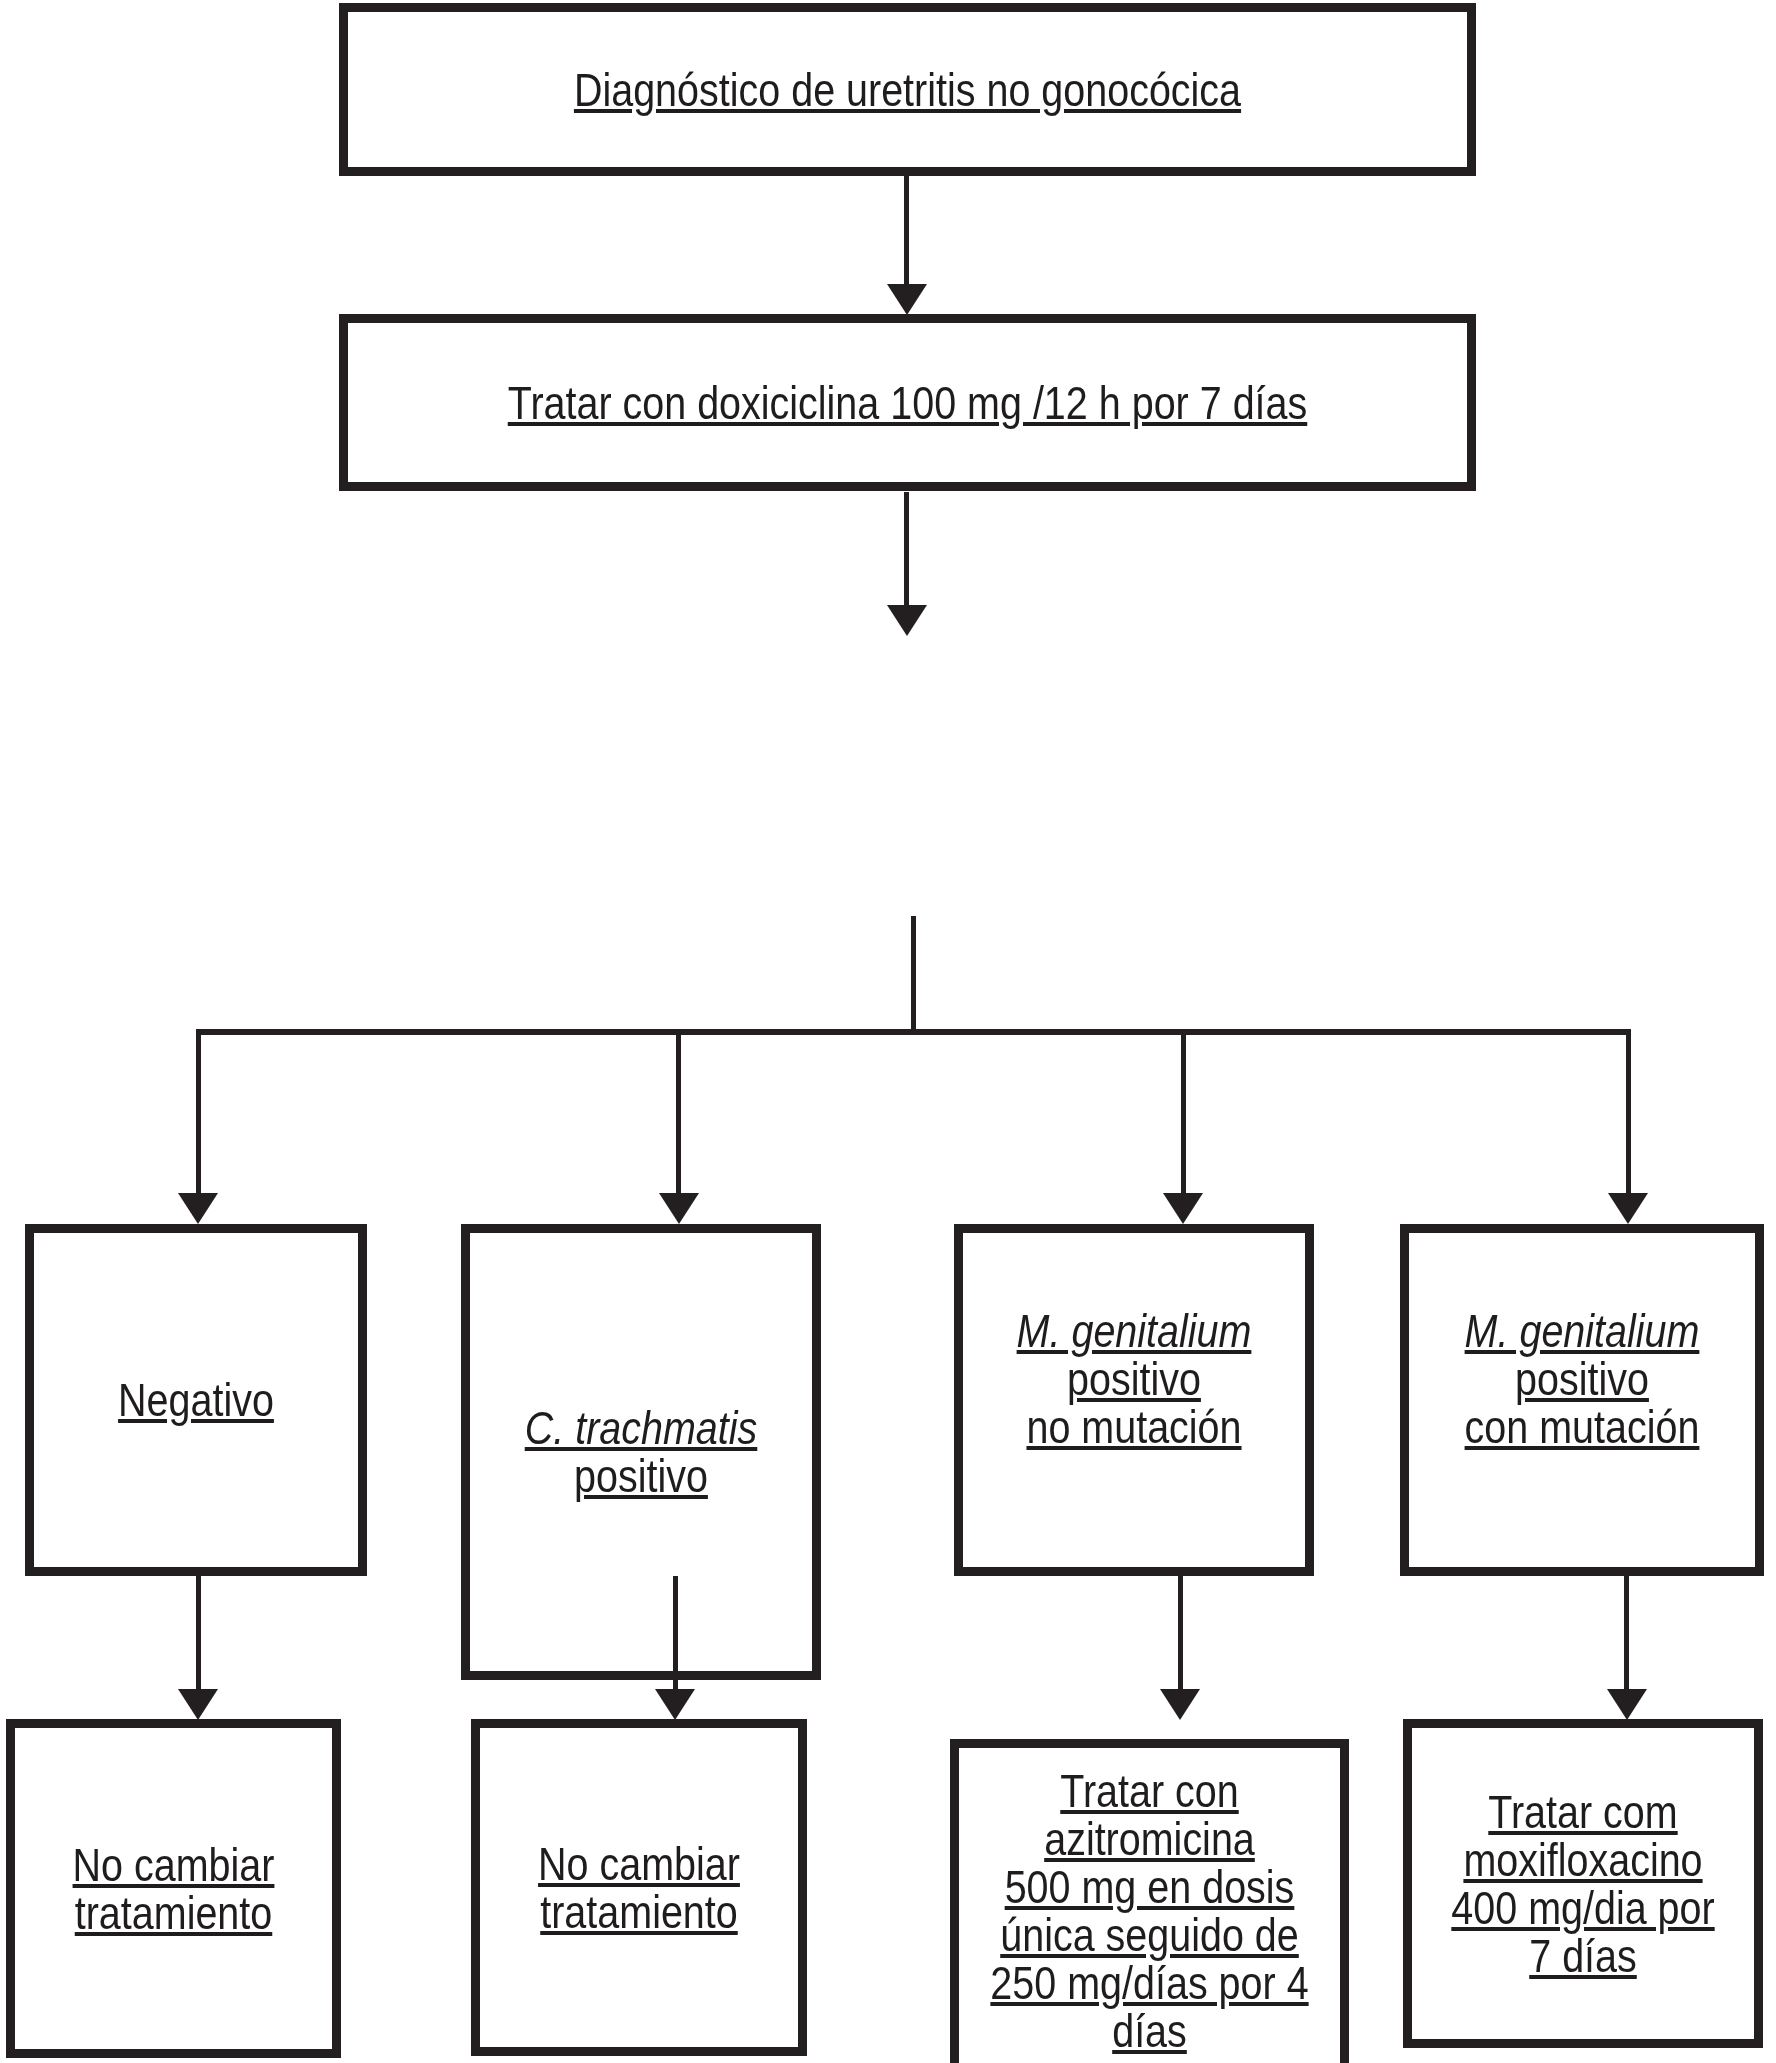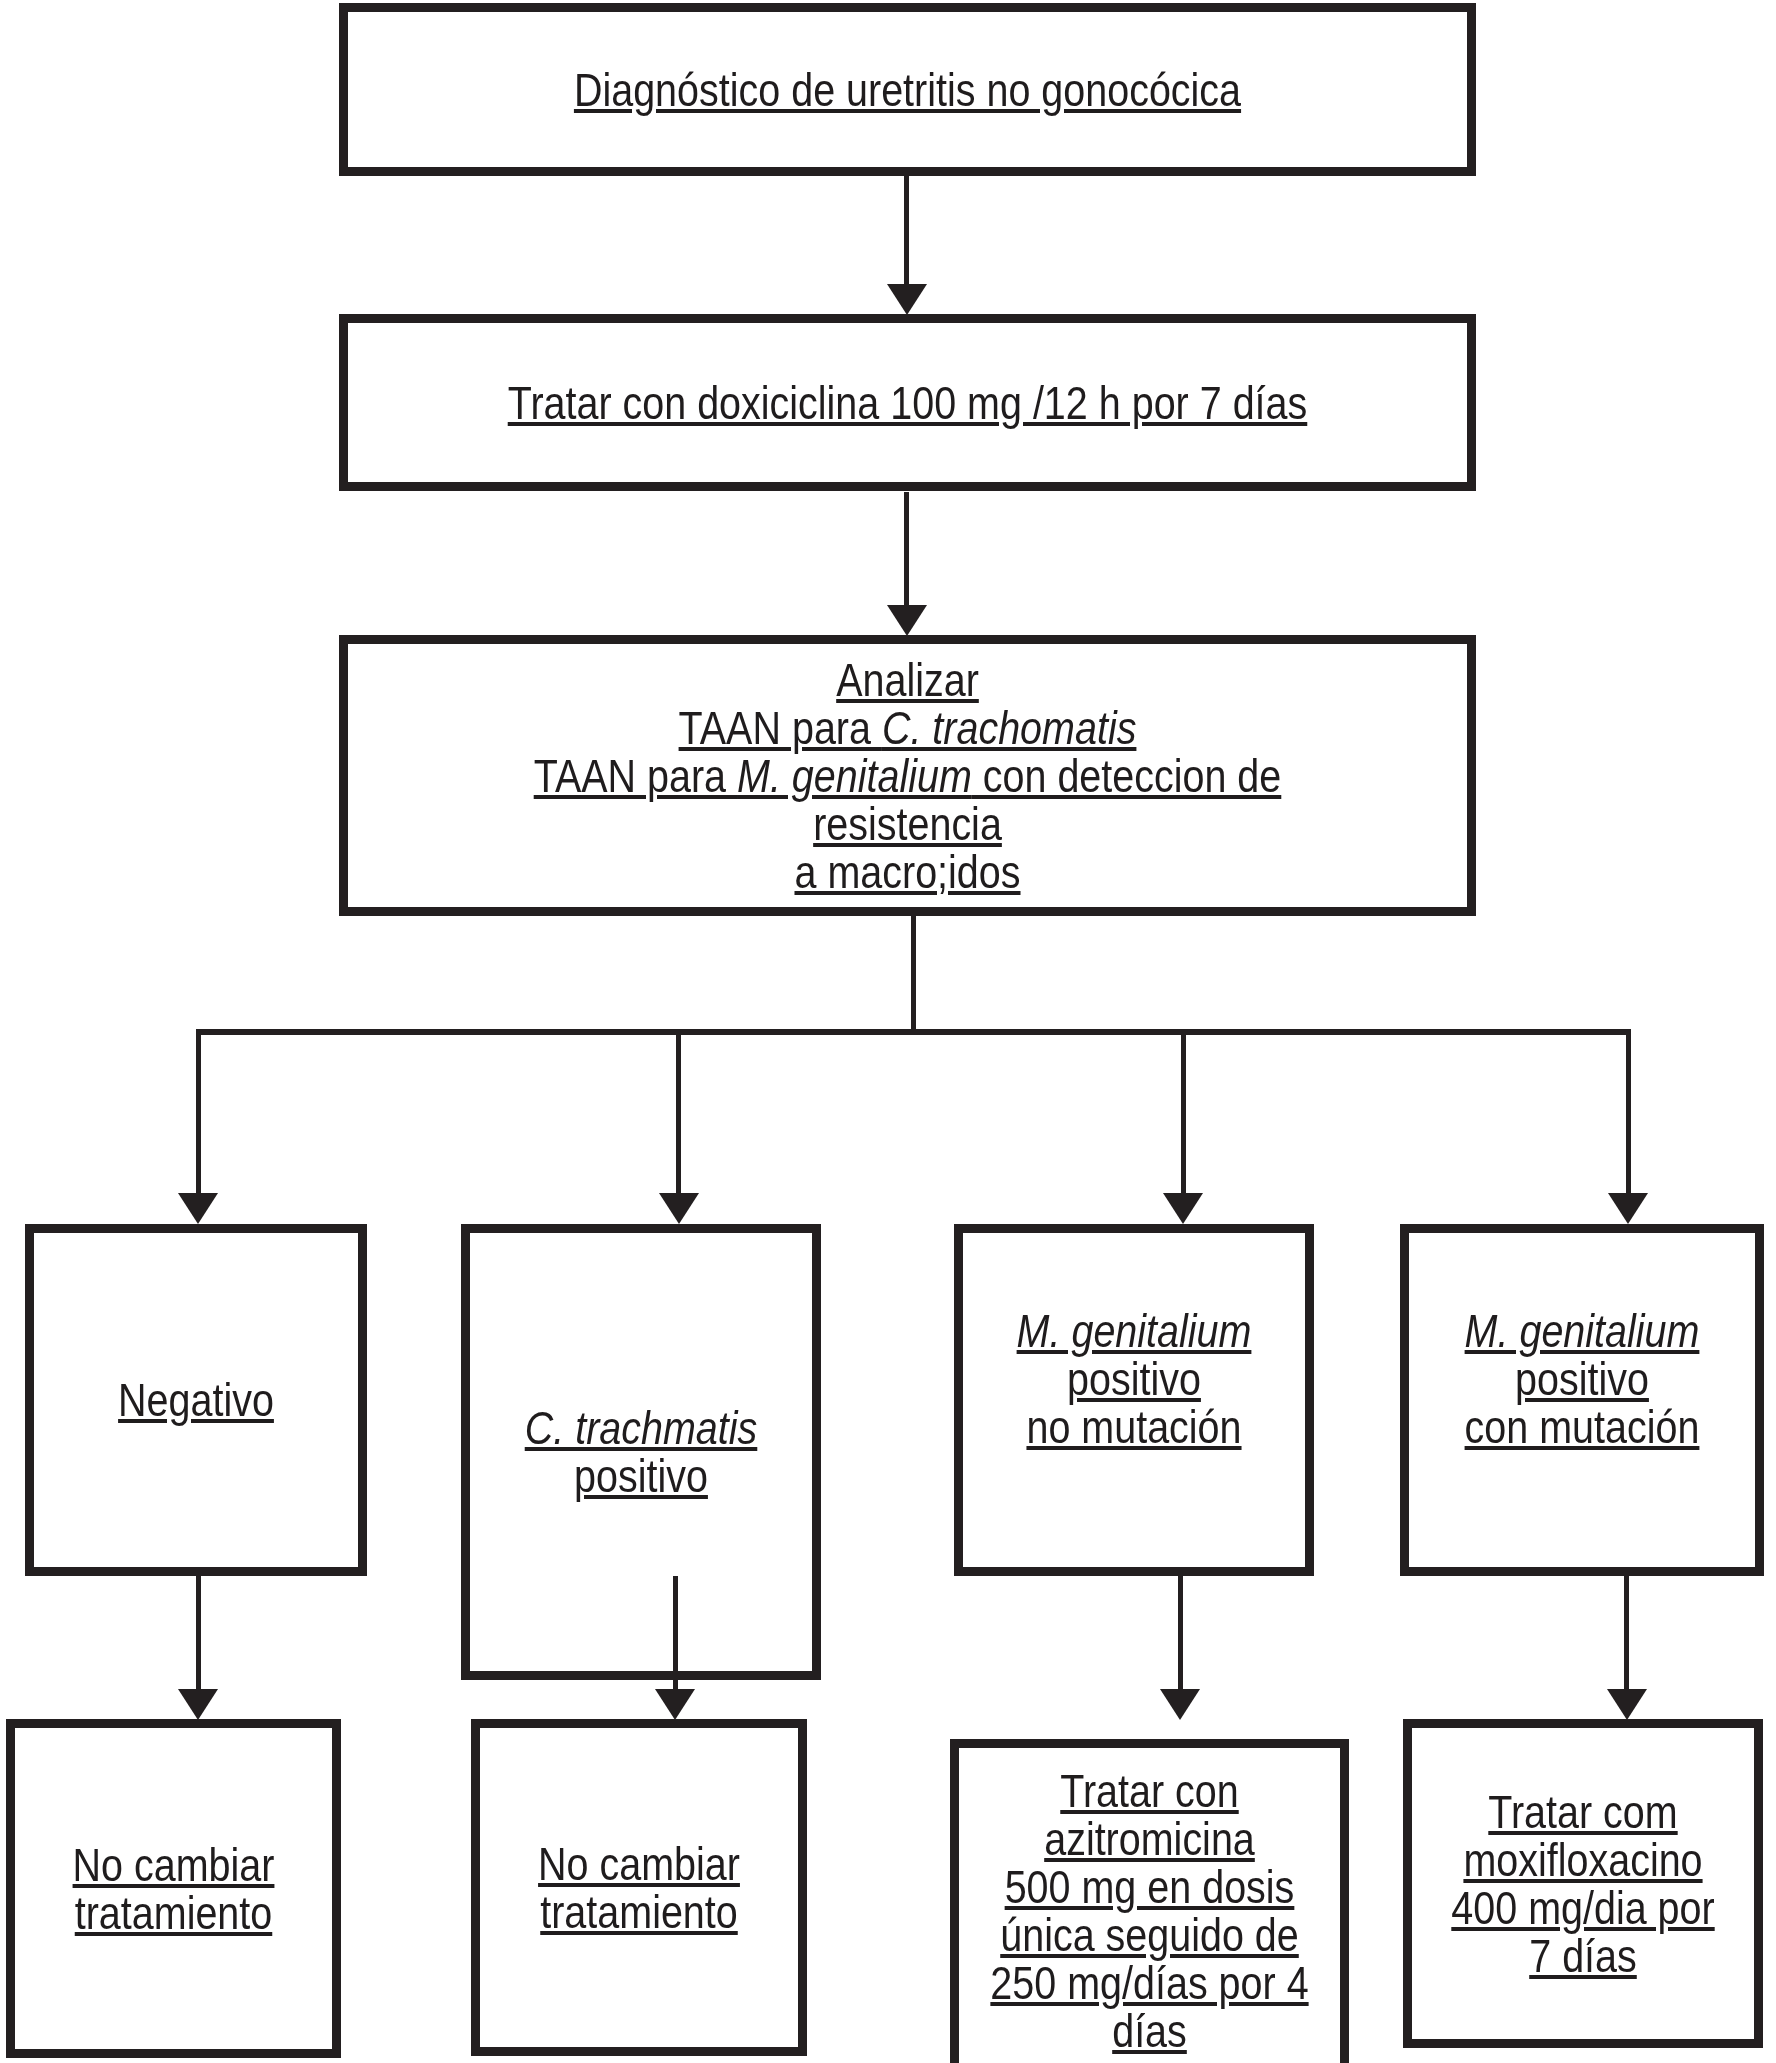--- a/index.html
+++ b/index.html
@@ -73,28 +73,20 @@
   <div class="vline" style="left:904px; top:176px; height:108px;"></div>
   <div class="ahead" style="left:887px; top:284px;"></div>
 
   <div class="node" style="left:339px; top:314px; width:1137px; height:177px;justify-content:center;">
     <div class="txt pre">Tratar con doxiciclina 100 mg /12 h por 7 días</div>
   </div>
 
   <div class="vline" style="left:904px; top:492px; height:113px;"></div>
   <div class="ahead" style="left:887px; top:605px;"></div>
 
-  <div class="node" style="left:339px; top:635px; width:1137px; height:281px;">
-    <div class="txt">
-      <span class="line">Analizar</span>
-      <span class="line"><span>TAAN para </span><i>C. trachomatis</i></span>
-      <span class="line"><span>TAAN para </span><i>M. genitalium</i><span> con deteccion de resistencia</span></span>
-      <span class="line">a macro;idos</span>
-    </div>
-  </div>
 
   <div class="vline" style="left:911px; top:916px; height:114px;"></div>
   <div class="hline" style="left:196px; top:1029px; width:1435px;"></div>
 
   <div class="vline" style="left:196px; top:1033px; height:160px;"></div>
   <div class="ahead" style="left:178px; top:1193px;"></div>
 
   <div class="vline" style="left:676px; top:1033px; height:160px;"></div>
   <div class="ahead" style="left:659px; top:1193px;"></div>
 

